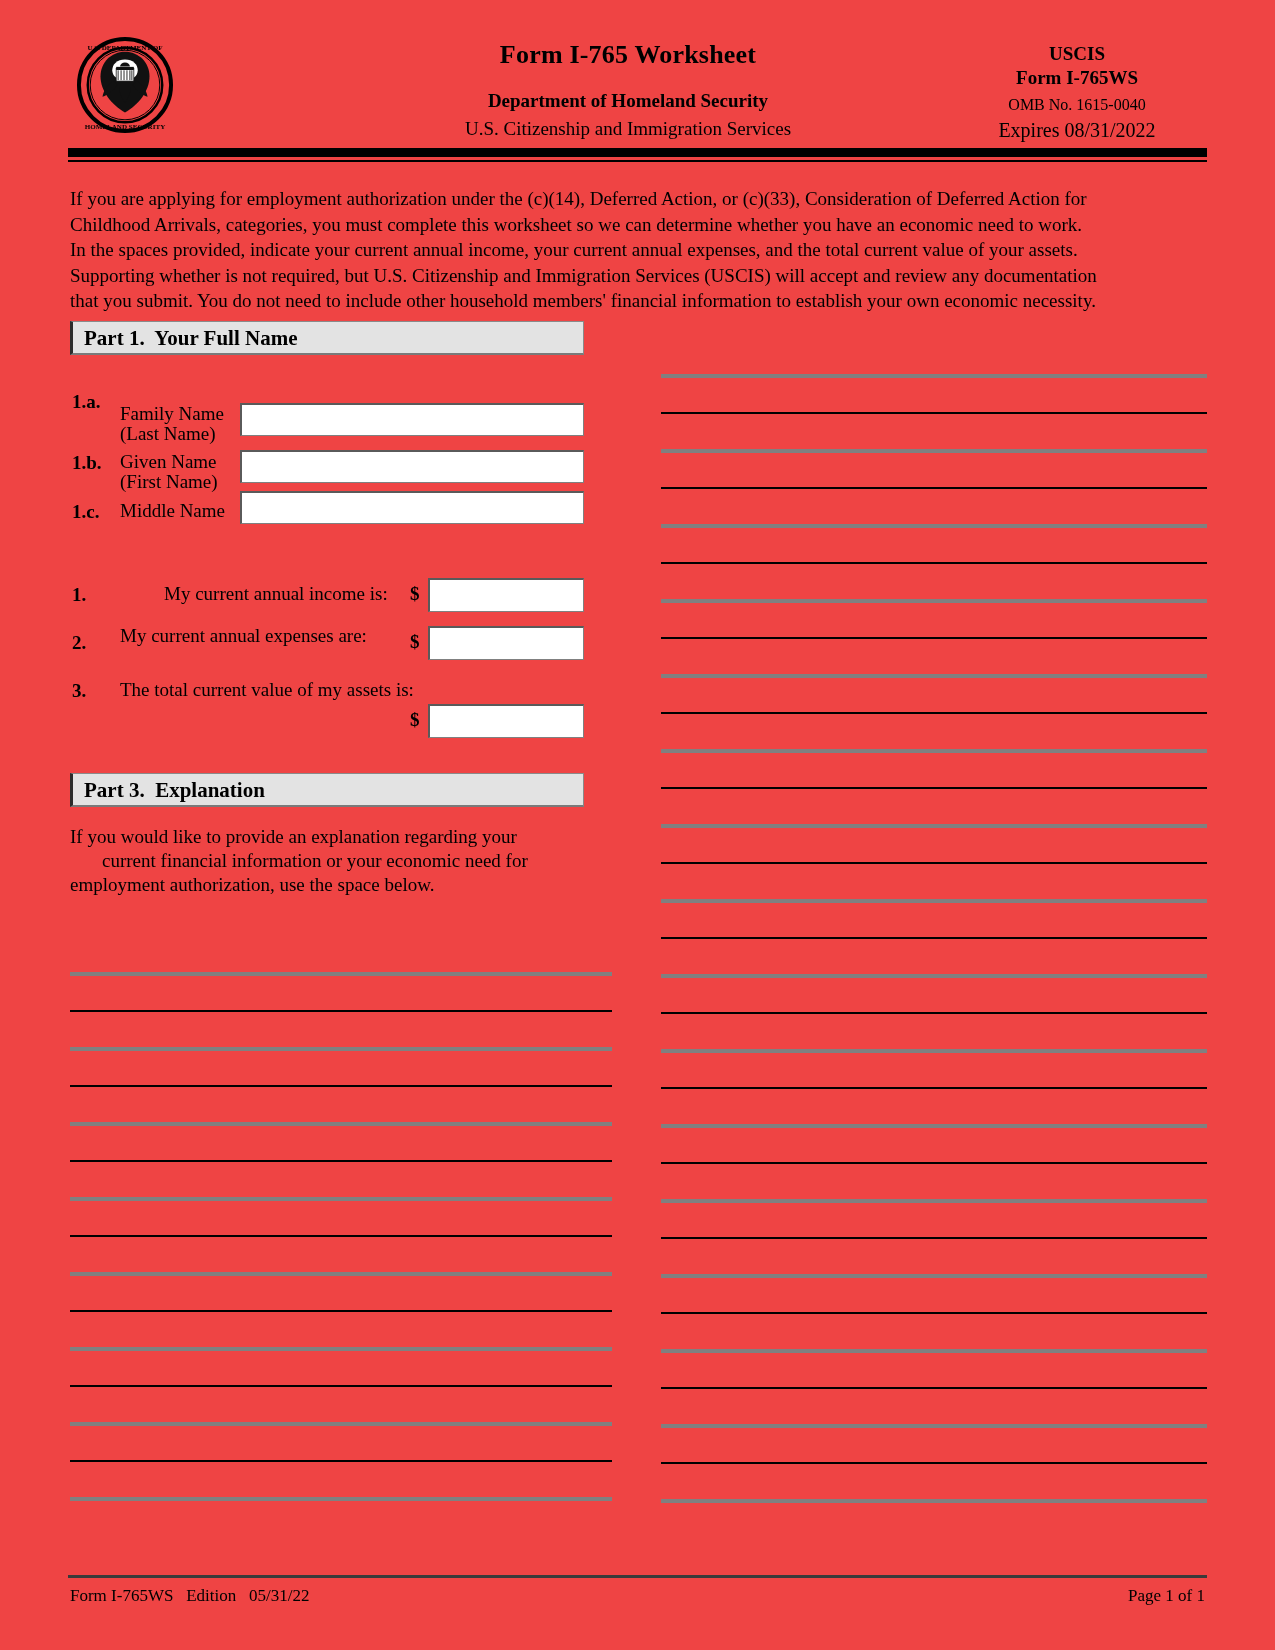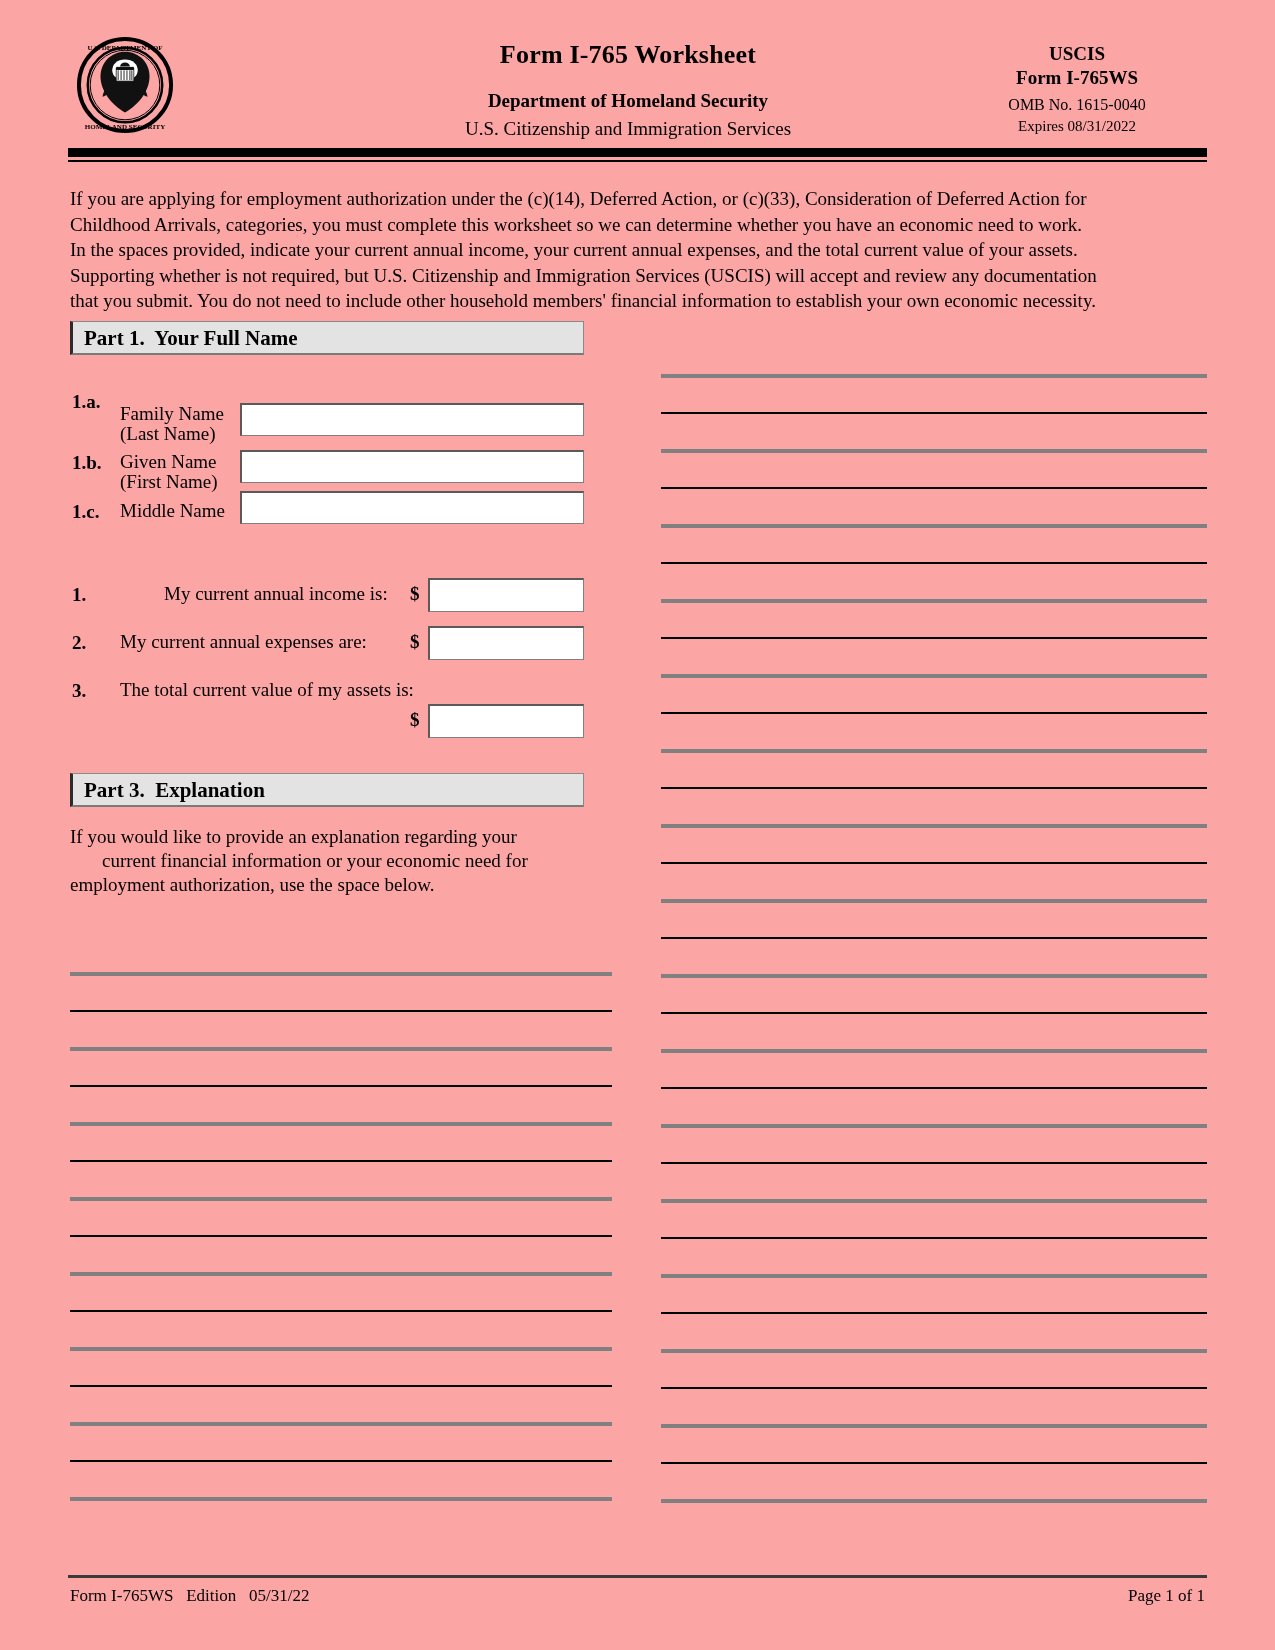--- a/index.html
+++ b/index.html
@@ -9,21 +9,21 @@
   }
   body {
     font-family: "Liberation Serif", serif;
     color: #000000;
   }
   .page {
     position: relative;
     width: 1275px;
     height: 1650px;
     margin: 0 auto;
-    background: #fca5a5;
+    background: #ef4444;
     overflow: hidden;
   }
 
   
   .header {
     position: absolute;
     left: 68px;
     top: 28px;
     width: 1139px;
     height: 115px;
@@ -76,21 +76,21 @@
     font-size: 19px;
     font-weight: bold;
     line-height: 1.25;
   }
   .hr-omb {
     font-size: 16px;
     line-height: 1.45;
     margin-top: 3px;
   }
   .hr-exp {
-    font-size: 15px;
+    font-size: 20px;
     line-height: 1.45;
   }
 
   .rule-thick {
     position: absolute;
     left: 68px;
     top: 148px;
     width: 1139px;
     height: 9px;
     background: #000000;
@@ -304,21 +304,21 @@
 
     <div class="fin-row" style="height:48px;">
       <span class="fin-num" style="top:48px;">1.</span>
       <span class="fin-label" style="top:47px;margin-left:44px;">My current annual income is:</span>
       <span class="dollar" style="left:340px;top:47px;">$</span>
       <div class="field-box" style="left:358px;top:42px;width:156px;height:34px;"></div>
     </div>
 
     <div class="fin-row" style="height:48px;">
       <span class="fin-num" style="top:48px;">2.</span>
-      <span class="fin-label" style="top:47px;">My current annual expenses are:</span>
+      <span class="fin-label" style="top:41px;">My current annual expenses are:</span>
       <span class="dollar" style="left:340px;top:47px;">$</span>
       <div class="field-box" style="left:358px;top:42px;width:156px;height:34px;"></div>
     </div>
 
     <div class="fin-row" style="height:48px;">
       <span class="fin-num" style="top:48px;">3.</span>
       <span class="fin-label" style="top:47px;">The total current value of my assets is:</span>
       <span class="dollar" style="left:340px;top:77px;">$</span>
       <div class="field-box" style="left:358px;top:72px;width:156px;height:34px;"></div>
     </div>

